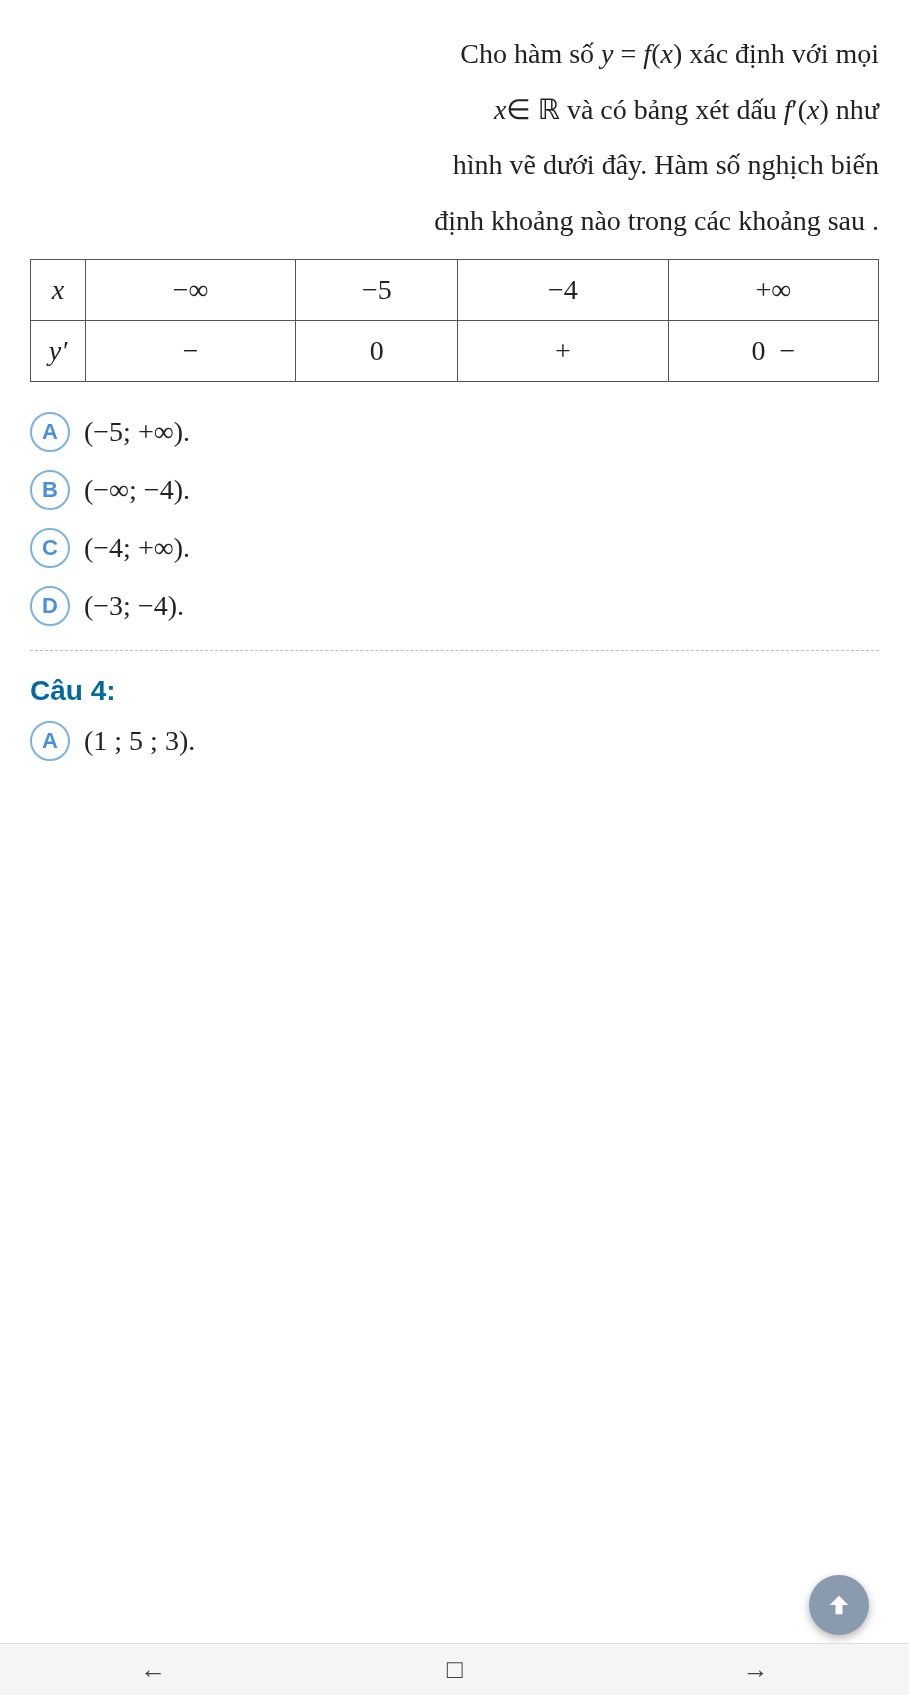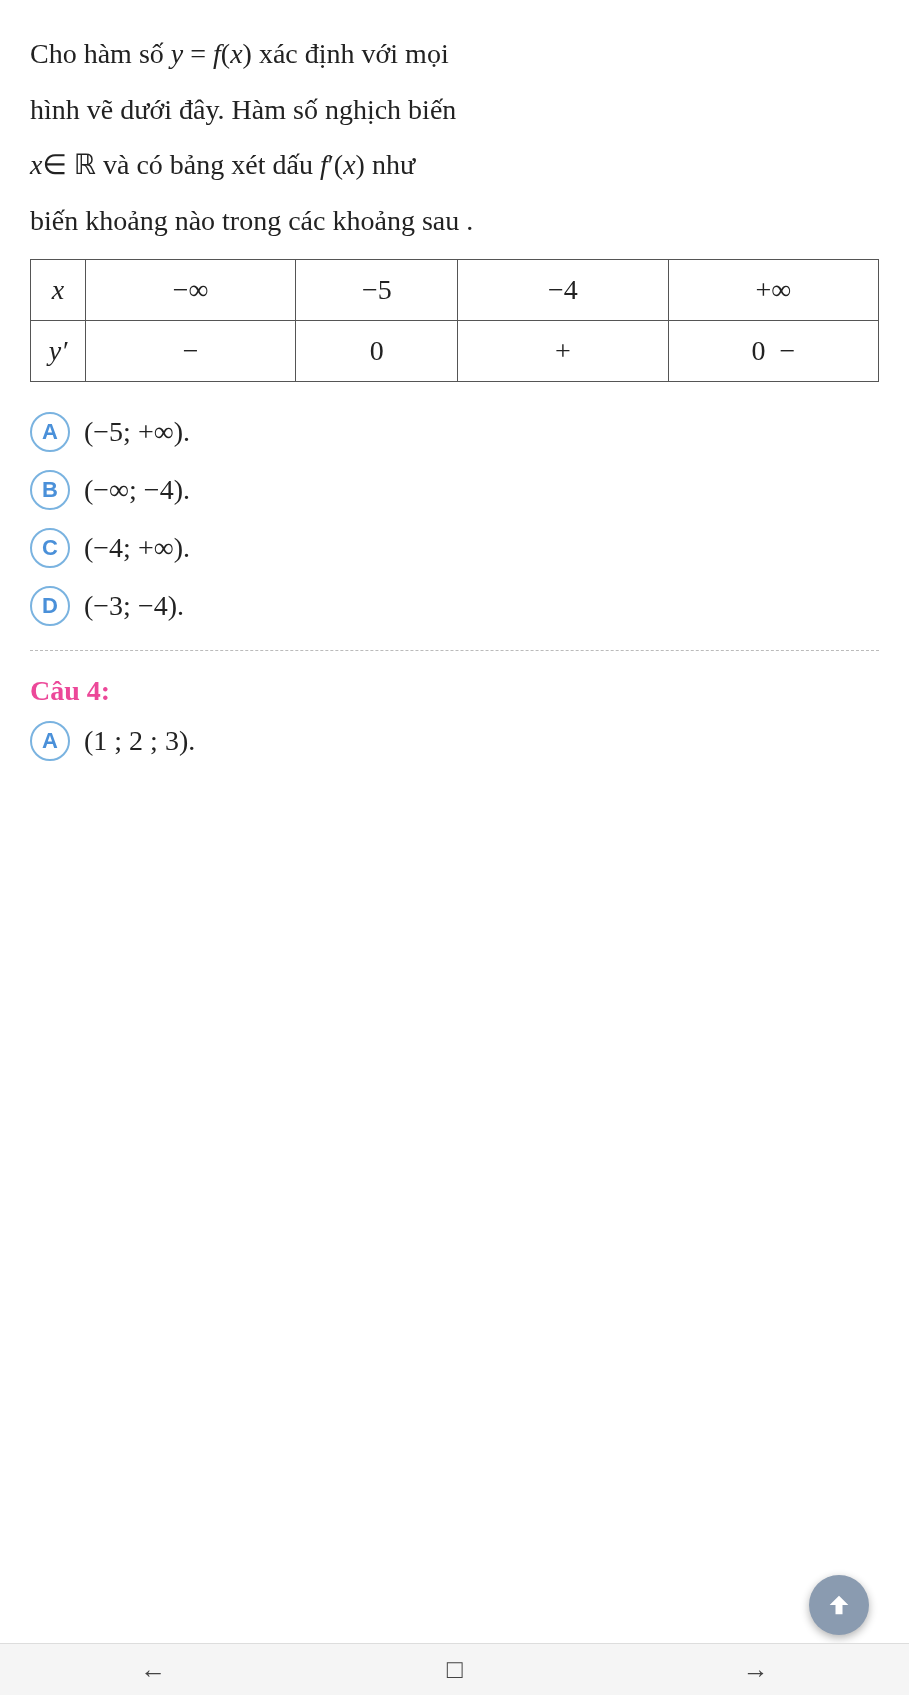--- a/index.html
+++ b/index.html
@@ -13,20 +13,21 @@
       position: relative;
     }
 
     .page-content {
       padding: 30px 30px 80px 30px;
     }
 
     .question-text {
       line-height: 1.7;
       margin-bottom: 20px;
+      text-align: right;
     }
 
     .question-text p {
       margin-bottom: 8px;
     }
 
     
     .options {
       margin-top: 10px;
     }
@@ -57,24 +58,24 @@
 
     
     .divider {
       border: none;
       border-top: 1.5px dashed #bbb;
       margin: 24px 0;
     }
 
     
     .question-heading {
-      color: #ec4899;
+      color: #0369a1;
       font-size: 28px;
       font-weight: bold;
-      font-family: Liberation Serif, serif;
+      font-family: Liberation Sans, sans-serif;
       margin-bottom: 14px;
     }
 
     
     .mi { font-style: italic; }
 
     
     .fab {
       position: fixed;
       bottom: 60px;
@@ -117,25 +118,25 @@
   </style>
 </head>
 <body>
 
 <div class="page-content">
 
   <div class="question-text">
     <p>
       Cho hàm số <span class="mi">y</span> = <span class="mi">f</span>(<span class="mi">x</span>) xác định với mọi
     </p>
-    <p>hình vẽ dưới đây. Hàm số nghịch biến</p>
     <p>
       <span class="mi">x</span>∈ ℝ và có bảng xét dấu <span class="mi">f</span>′(<span class="mi">x</span>) như
     </p>
-    <p>biến khoảng nào trong các khoảng sau .</p>
+    <p>hình vẽ dưới đây. Hàm số nghịch biến</p>
+    <p>định khoảng nào trong các khoảng sau .</p>
   </div>
 
   <style>
   </style>
 
   <style>
     .sign-table3 { border-collapse: collapse; width: 100%; margin: -5px 0 30px 0; font-size: 28px; }
     .sign-table3 td { border: 1px solid #555; padding: 14px 8px; text-align: center; }
     .sign-table3 .lh { font-style: italic; width: 55px; }
   </style>
@@ -186,21 +187,21 @@
   <hr class="divider">
 
   <div>
 
     <div class="question-heading">Câu 4:</div>
 
 
     <div class="options">
       <div class="option">
         <span class="option-circle">A</span>
-        <span class="option-text">(1 ; 2 ; 3).</span>
+        <span class="option-text">(1 ; 5 ; 3).</span>
       </div>
     </div>
 
   </div>
 
 </div>
 
 <button class="fab" aria-label="Scroll up">
   <svg viewBox="0 0 24 24" xmlns="http://www.w3.org/2000/svg">
     <path d="M12 4l-8 8h5v8h6v-8h5z"></path>

